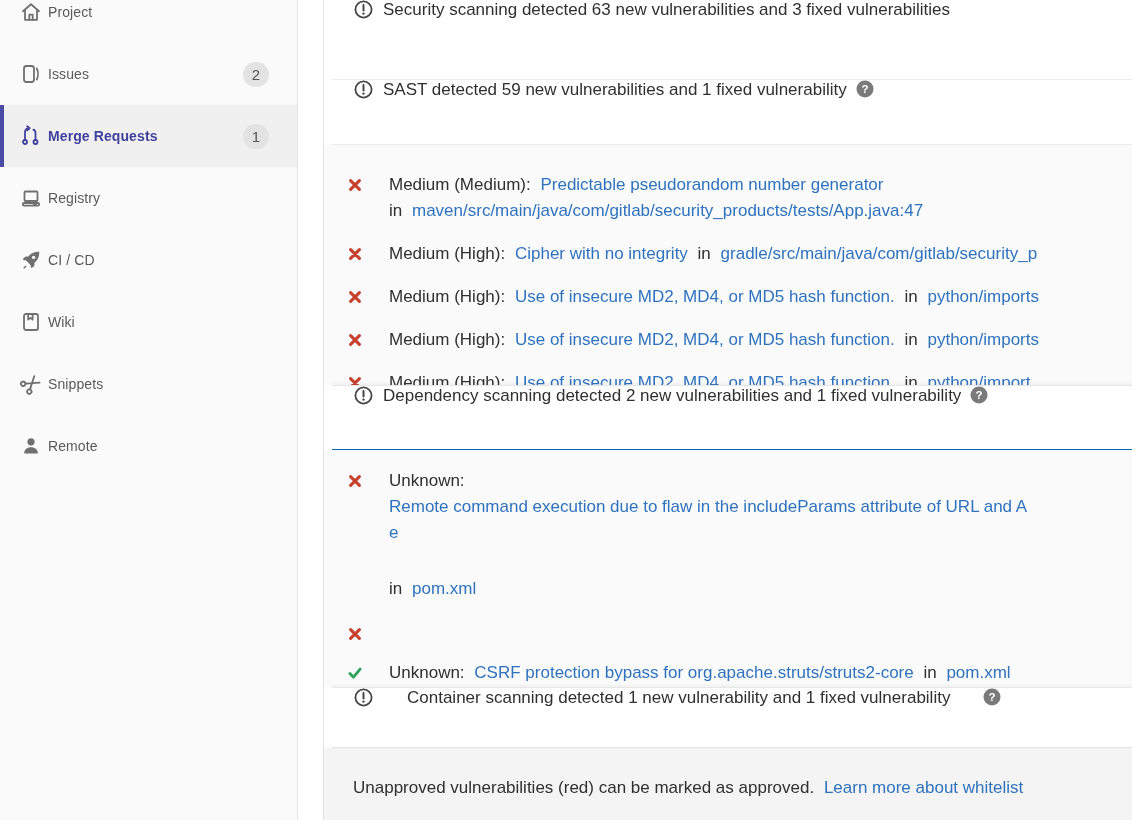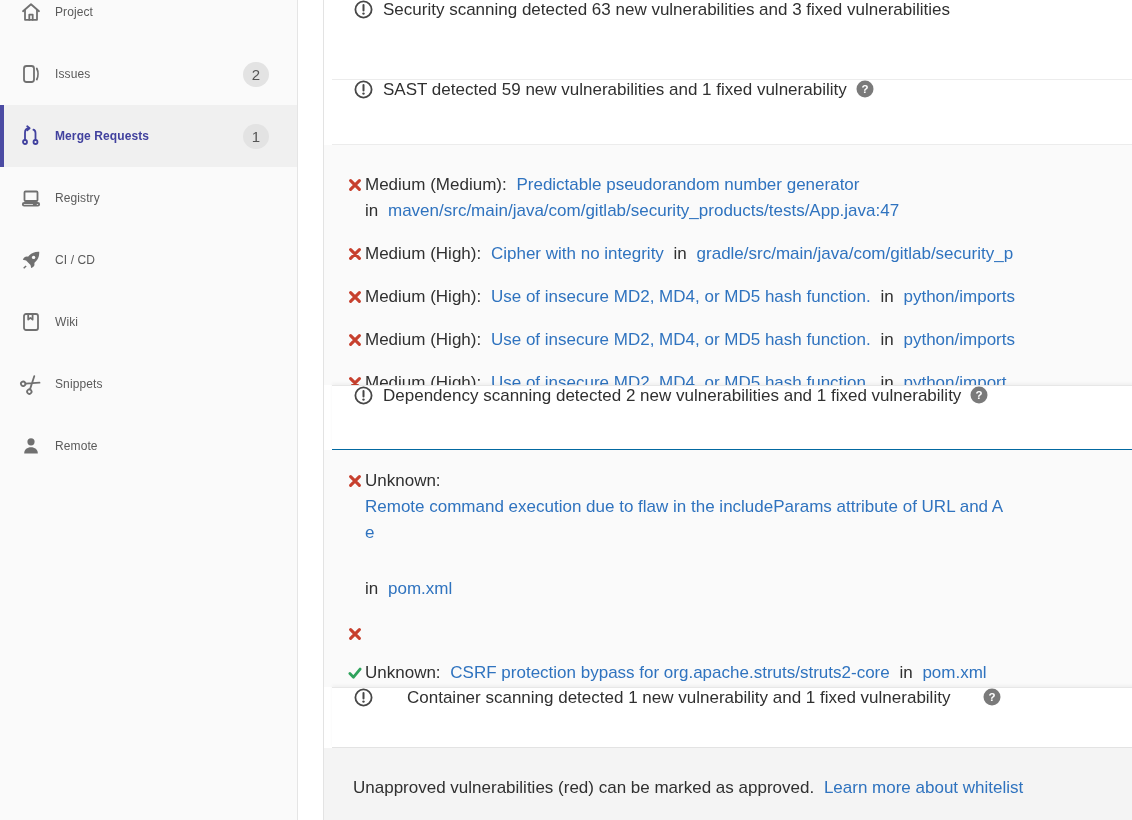--- a/index.html
+++ b/index.html
@@ -17,21 +17,21 @@
     background: #fafafa; border-right: 1px solid #e5e5e5;
   }
   .nav-list { position: absolute; left: 0; top: -19px; width: 100%; }
   .nav-item {
     height: 62px; display: flex; align-items: center;
     padding-left: 19px; position: relative; cursor: pointer;
     color: #5a5a5a;
   }
   .nav-item .nav-icon { width: 24px; height: 24px; flex: none; color: #707070; }
   .nav-item .nav-icon svg { width: 24px; height: 24px; display: block; }
-  .nav-label { margin-left: 12px; font-size: 12px; letter-spacing: .1px; }
+  .nav-label { margin-left: 5px; font-size: 14px; letter-spacing: .1px; }
   .nav-badge {
     margin-left: auto; margin-right: 28px;
     background: #e3e3e3; color: #555; border-radius: 13px;
     min-width: 26px; height: 25px; padding: 0 8px;
     font-size: 15px; display: flex; align-items: center; justify-content: center;
   }
   .nav-item.active { background: #f0f0f0; color: #41419e; }
   .nav-item.active::before {
     content: ""; position: absolute; left: 0; top: 0; bottom: 0;
     width: 4px; background: #4b4ba3;
@@ -51,21 +51,21 @@
   .panel .ptext { margin-left: 10px; white-space: nowrap; color: #303030; }
   .alert-icon { width: 19px; height: 19px; flex: none; display: block; }
   .help-icon { width: 18px; height: 18px; flex: none; margin-left: 9px; cursor: pointer; display: block; }
   .vlist { position: absolute; left: 0; width: 809px; background: #fafafa; overflow: hidden; }
   .vlist-1 { top: 145px; height: 240px; padding-top: 27px; }
   .vlist-2 { top: 450px; height: 237px; padding-top: 18px; }
   .vrow { display: flex; align-items: flex-start; padding-left: 24px; }
   .vlist-1 .vrow { margin-bottom: 17px; }
   .vlist-2 .vrow { margin-bottom: 19px; }
   .status-icon { width: 14px; height: 14px; flex: none; margin-top: 6px; display: block; }
-  .vtext { margin-left: 3px; line-height: 26px; white-space: nowrap; }
+  .vtext { margin-left: 27px; line-height: 26px; white-space: nowrap; }
   .vtext .vline { white-space: nowrap; }
   .spacer-line { height: 30px; }
   a.link, .link { color: #2f73bf; text-decoration: none; cursor: pointer; }
   .sev { color: #303030; }
   .inword { color: #303030; }
   .mlft { margin-left: 5px; }
   
   .report-footer {
     position: absolute; left: 0; top: 748px; width: 809px; height: 72px;
     background: #f4f4f4; padding: 30px 0 0 29px; white-space: nowrap;

